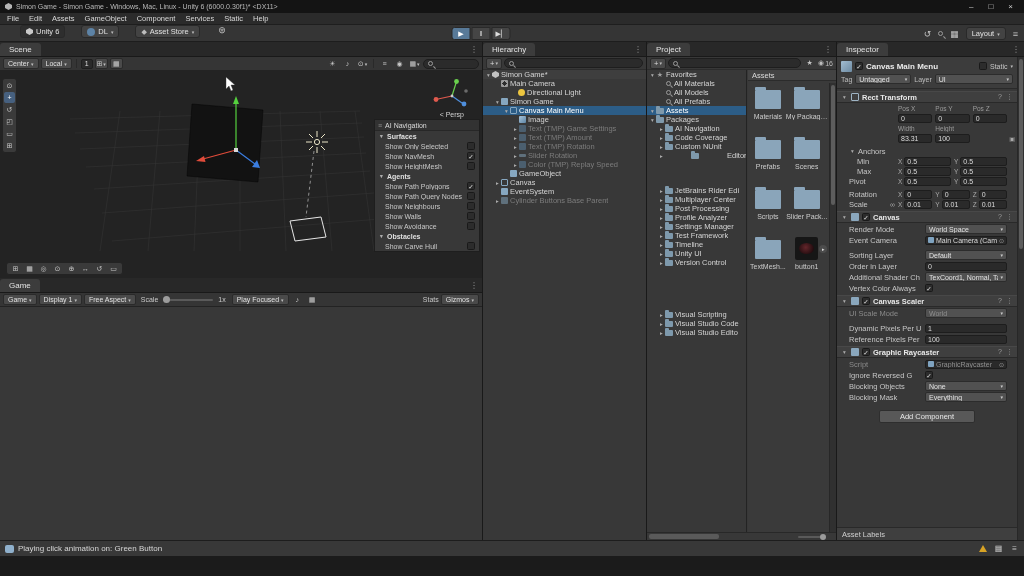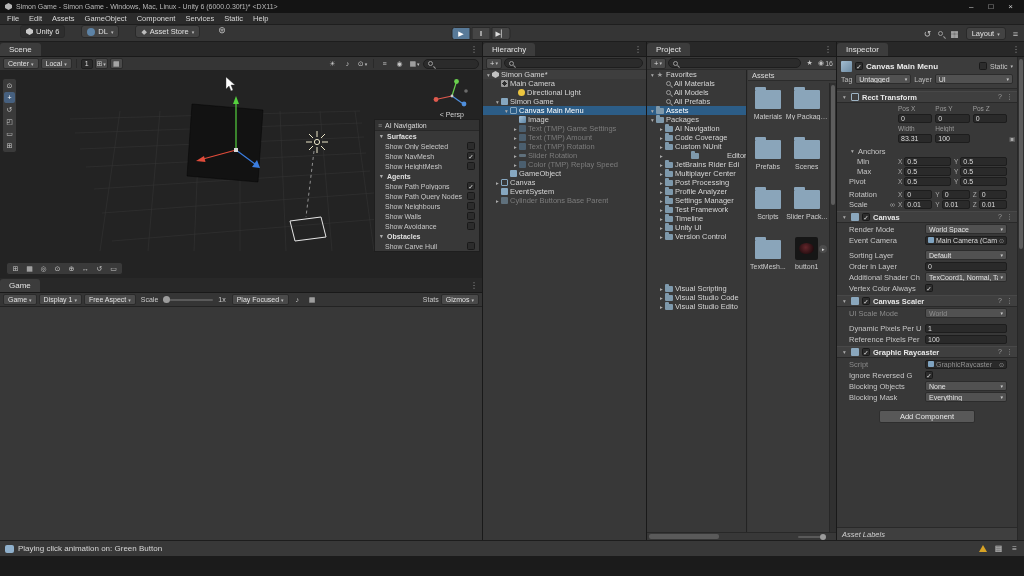--- a/index.html
+++ b/index.html
@@ -153,21 +153,21 @@
   .irow{display:flex;align-items:center;height:10px;padding:0 10px 0 12px;gap:2px;margin:1px 0;}
   .irow.gap{margin-top:5px;}
   .ilab{width:74px;flex:none;font-size:7.5px;color:#c6c6c6;white-space:nowrap;overflow:hidden;}
   .ilab.dis{color:#8a8a8a;}
   .iobj{flex:1;height:9px;background:#2a2a2a;border:1px solid #1d1d1d;border-radius:2px;display:flex;align-items:center;gap:2px;padding:0 2px;min-width:0;}
   .objt{font-size:7px;color:#dadada;white-space:nowrap;overflow:hidden;flex:1;}
   .iobj.dis .objt{color:#8f8f8f;}
   .objp{font-size:6px;color:#9a9a9a;flex:none;}
   .obj-ic{width:6px;height:6px;background:#7fa3c0;border-radius:1px;flex:none;}
   .addc{display:block;margin:8px auto 0;width:96px;height:13px;background:#585858;border:1px solid #2e2e2e;border-radius:2px;color:#e8e8e8;font-size:7.5px;text-align:center;line-height:12px;}
-  .alabels{position:absolute;bottom:0;left:0;right:0;height:13px;background:#3f3f3f;border-top:1px solid #292929;display:flex;align-items:center;padding:0 5px;font-size:7.5px;color:#cfcfcf;font-style:italic;}
+  .alabels{position:absolute;bottom:0;left:0;right:0;height:13px;background:#3f3f3f;border-top:1px solid #292929;display:flex;align-items:center;padding:0 5px;font-size:7.5px;color:#cfcfcf;}
 
   
   .statusbar{position:absolute;left:0;top:540px;width:1024px;height:16px;background:#383838;border-top:1px solid #1d1d1d;display:flex;align-items:center;gap:4px;padding:0 5px;}
   .bubble{width:9px;height:8px;background:#8fb0cc;border-radius:2px;position:relative;flex:none;}
   .bubble::after{content:"";position:absolute;left:2px;bottom:-2px;border:2px solid transparent;border-top-color:#8fb0cc;}
   .status-text{font-size:8px;color:#d6d6d6;white-space:nowrap;overflow:hidden;}
   .status-right{margin-left:auto;display:flex;align-items:center;gap:6px;}
   .warn-tri{width:0;height:0;border-left:4px solid transparent;border-right:4px solid transparent;border-bottom:7px solid #d8a325;}
   .bottomstrip{position:absolute;left:0;top:556px;width:1024px;height:20px;background:#1b1b1b;}
 </style>
@@ -582,21 +582,21 @@
           <div class="trow" style="padding-left: 11px;">
             <span class="arr8">▸</span>
             <span class="oi folder"></span>
             <span class="tl">Custom NUnit</span>
           </div>
           <div class="trow" style="padding-left: 11px; gap: 26px;">
             <span class="arr8">▸</span>
             <span class="oi folder"></span>
             <span class="tl">Editor Coroutines</span>
           </div>
-          <div class="trow" style="padding-left: 11px;">
+          <div class="trow" style="padding-left: 11px; margin-top: 26px;">
             <span class="arr8">▸</span>
             <span class="oi folder"></span>
             <span class="tl">JetBrains Rider Edi</span>
           </div>
           <div class="trow" style="padding-left: 11px;">
             <span class="arr8">▸</span>
             <span class="oi folder"></span>
             <span class="tl">Multiplayer Center</span>
           </div>
           <div class="trow" style="padding-left: 11px;">

